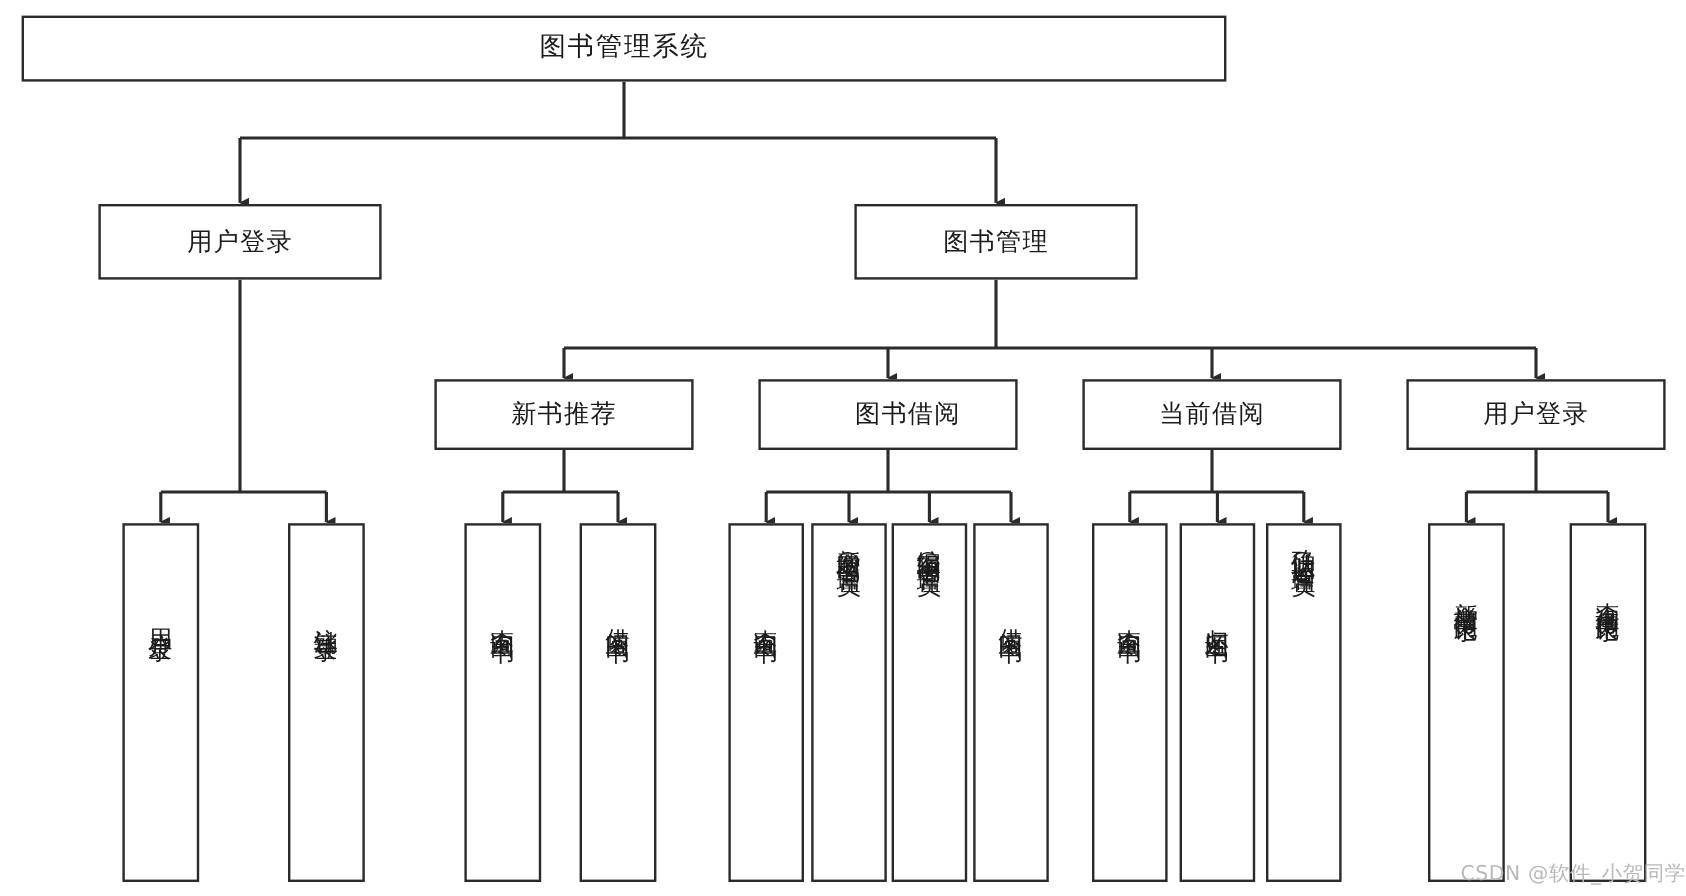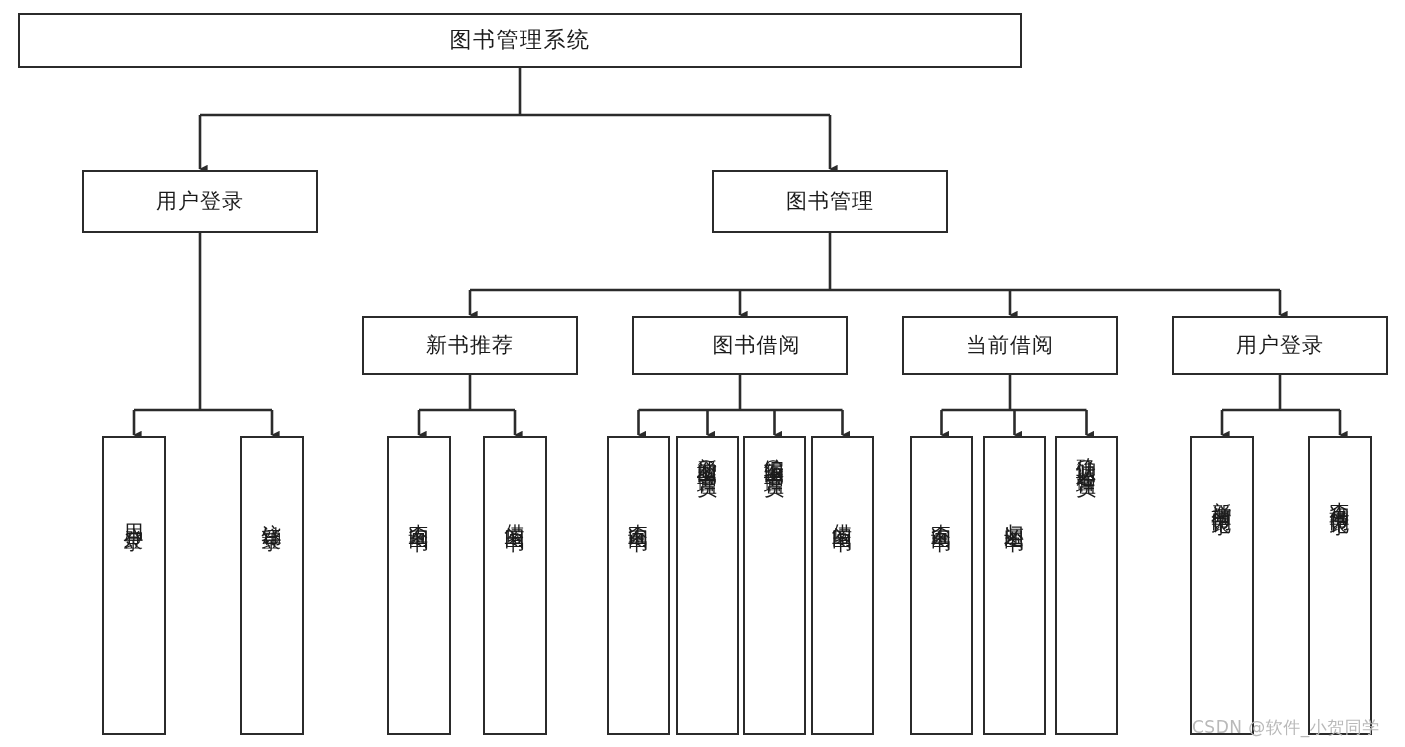--- a/index.html
+++ b/index.html
@@ -76,20 +76,21 @@
     padding-top: 4px;
   }
   .watermark {
     position: absolute;
     font-family: "DejaVu Sans", "Liberation Sans", sans-serif;
     font-size: 17px;
     color: #b9b9b9;
     letter-spacing: 0.5px;
     white-space: nowrap;
     pointer-events: none;
+    margin-left: 25px;
   }
 </style>
 </head>
 <body>
 
 <div id="diagram-root">
   <svg class="diagram-canvas" viewBox="0 0 1405 747" xmlns="http://www.w3.org/2000/svg">
     <defs>
       <marker id="arrowhead" markerWidth="9" markerHeight="9" refX="4.2" refY="7.6" orient="auto" markerUnits="userSpaceOnUse">
         <path d="M0,0 L8.4,0 L4.2,8.4 z" fill="#2b2b2b"></path>

